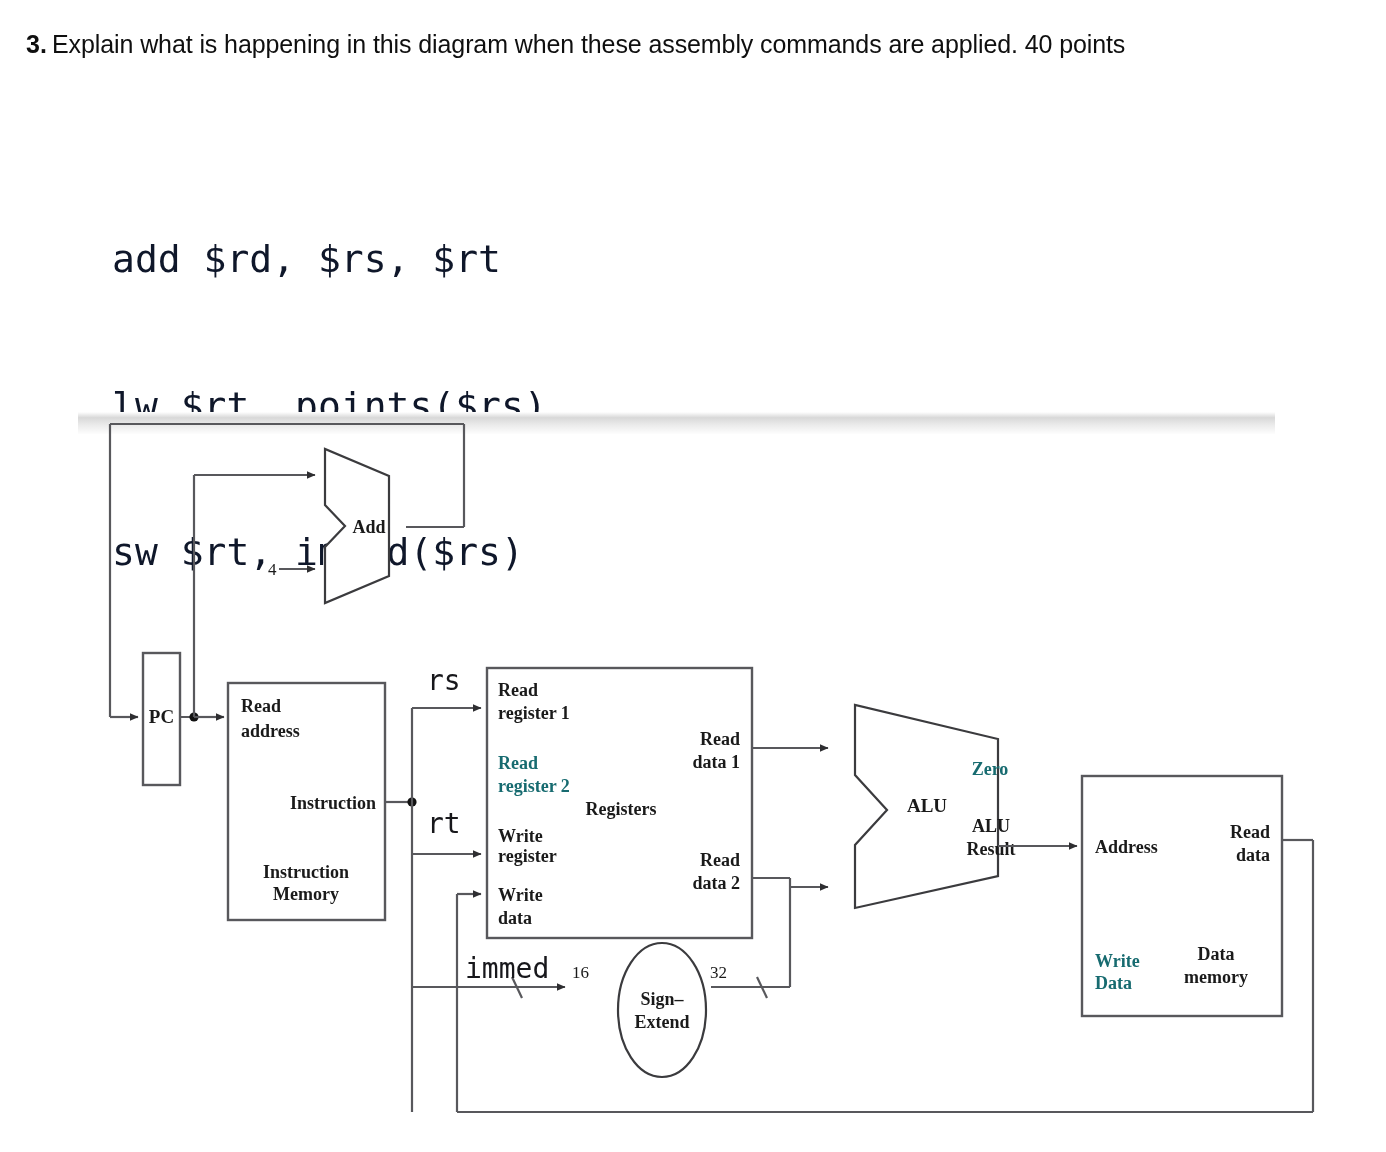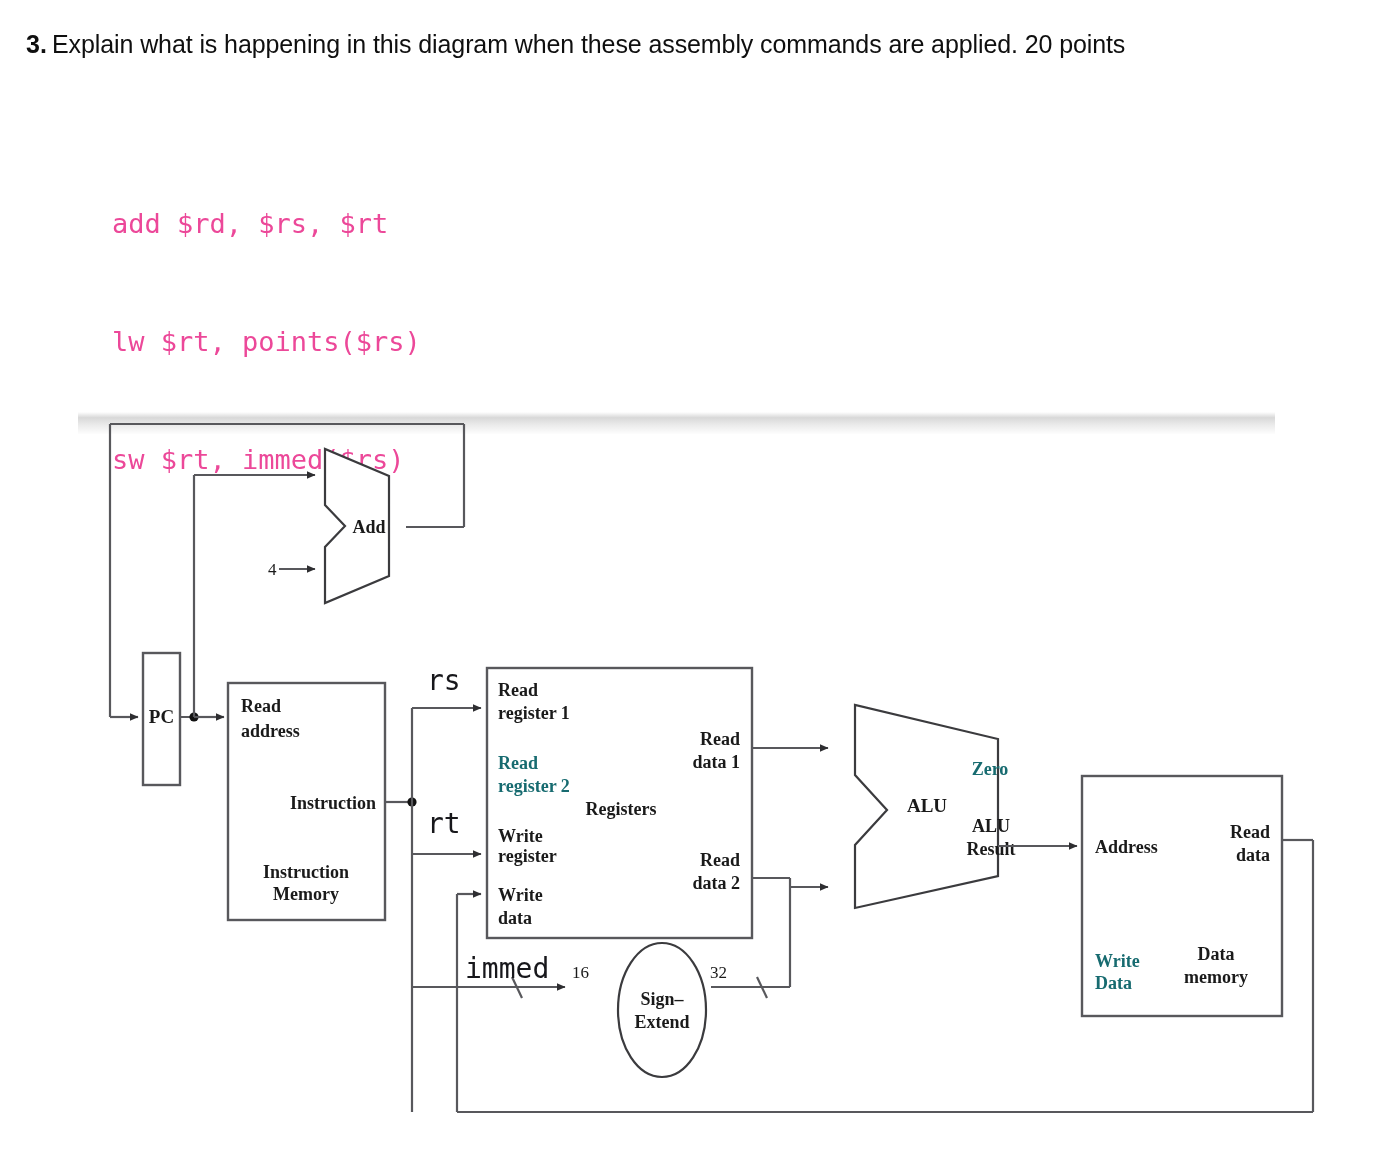--- a/index.html
+++ b/index.html
@@ -46,23 +46,23 @@
     font-family: "Liberation Sans", sans-serif;
     letter-spacing: -0.1px;
   }
 
   
   #code {
     position: absolute;
     left: 112px;
     top: 138px;
     font-family: "DejaVu Sans Mono", monospace;
-    font-size: 27px;
+    font-size: 38px;
     line-height: 1.28;
-    color: #ec4899;
+    color: #0f172a;
     white-space: pre;
     letter-spacing: 0px;
   }
   #code div { height: 49px; }
 
   
   #diagram-wrap {
     position: absolute;
     left: 0;
     top: 400px;
@@ -115,21 +115,21 @@
     stroke-width: 2.2;
   }
   .dot { fill: #111; }
 </style>
 </head>
 <body>
 
 <div id="question">
   <div class="q-row">
     <div class="q-num">3.</div>
-    <div class="q-text">Explain what is happening in this diagram when these assembly commands are applied. 20 points</div>
+    <div class="q-text">Explain what is happening in this diagram when these assembly commands are applied. 40 points</div>
   </div>
 </div>
 
 <div id="code">
   <div>add $rd, $rs, $rt</div>
   <div>lw $rt, points($rs)</div>
   <div>sw $rt, immed($rs)</div>
 </div>
 
 <div id="diagram-wrap">

